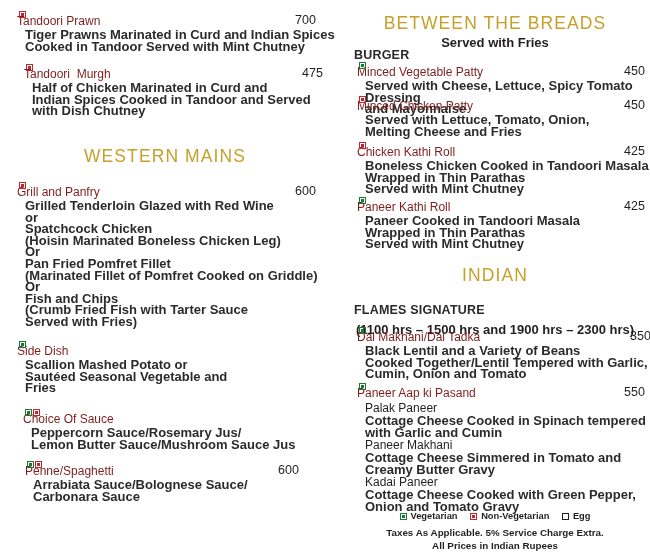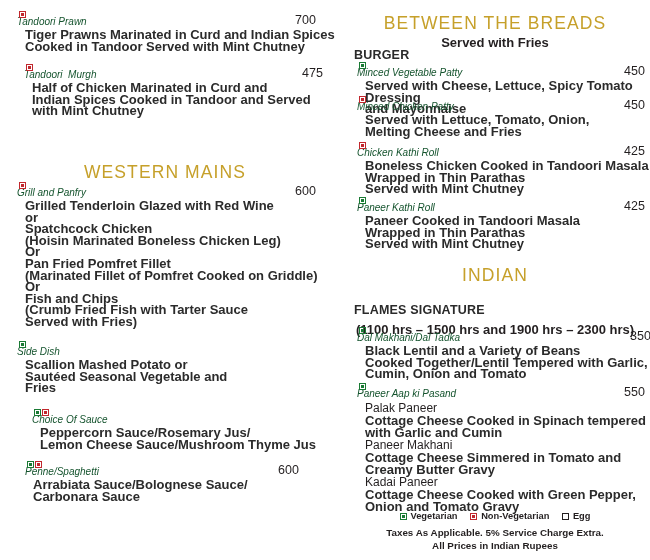--- a/index.html
+++ b/index.html
@@ -34,25 +34,24 @@
     font-size:12.5px;
     color:#2a2a2a;
     margin:0;
     padding-left:14px;
     letter-spacing:.2px;
   }
 
   .item{position:relative;padding-left:17px;}
   .item-head{position:relative;display:block;}
   .item-name{
-    font-size:10px;
-    color:#14532d;
+    font-size:12px;
+    color:#7f1d1d;
     display:inline-block;
     white-space:pre;
-    font-style:italic;
   }
   .price{
     position:absolute;
     font-size:12.5px;
     color:#231f20;
   }
   .desc{
     font-size:13px;
     font-weight:bold;
     line-height:11.6px;
@@ -130,24 +129,24 @@
   </div>
 
   <div class="item" style="position:absolute;left:7px;top:64px;width:330px;">
     <div class="item-head">
       <span class="mark red"></span>
       <span class="item-name">Tandoori  Murgh</span>
       <span class="price" style="left:278px;top:2px;">475</span>
     </div>
     <p class="desc">Half of Chicken Marinated in Curd and</p>
     <p class="desc">Indian Spices Cooked in Tandoor and Served</p>
-    <p class="desc">with Mint Chutney</p>
-  </div>
-
-  <h2 class="section-title" style="position:absolute;left:0;top:162px;width:330px;text-align:center;">WESTERN MAINS</h2>
+    <p class="desc">with Dish Chutney</p>
+  </div>
+
+  <h2 class="section-title" style="position:absolute;left:0;top:146px;width:330px;text-align:center;">WESTERN MAINS</h2>
 
   <div class="item" style="position:absolute;left:0;top:182px;width:330px;">
     <div class="item-head">
       <span class="mark red"></span>
       <span class="item-name">Grill and Panfry</span>
       <span class="price" style="left:278px;top:2px;">600</span>
     </div>
     <p class="desc">Grilled Tenderloin Glazed with Red Wine</p>
     <p class="desc">or</p>
     <p class="desc">Spatchcock Chicken</p>
@@ -164,28 +163,28 @@
   <div class="item" style="position:absolute;left:0;top:341px;width:330px;">
     <div class="item-head">
       <span class="mark"></span>
       <span class="item-name">Side Dish</span>
     </div>
     <p class="desc">Scallion Mashed Potato or</p>
     <p class="desc">Sautéed Seasonal Vegetable and</p>
     <p class="desc">Fries</p>
   </div>
 
-  <div class="item" style="position:absolute;left:0;top:409px;width:330px;padding-left:32px;">
+  <div class="item" style="position:absolute;left:0;top:409px;width:330px;padding-left:23px;">
     <div class="item-head">
       <span class="mark"></span>
       <span class="mark red second"></span>
       <span class="item-name">Choice Of Sauce</span>
     </div>
     <p class="desc">Peppercorn Sauce/Rosemary Jus/</p>
-    <p class="desc">Lemon Cheese Sauce/Mushroom Thyme Jus</p>
+    <p class="desc">Lemon Butter Sauce/Mushroom Sauce Jus</p>
   </div>
 
   <div class="item" style="position:absolute;left:0;top:461px;width:330px;padding-left:25px;">
     <div class="item-head">
       <span class="mark"></span>
       <span class="mark red second"></span>
       <span class="item-name">Penne/Spaghetti</span>
       <span class="price" style="left:253px;top:2px;">600</span>
     </div>
     <p class="desc">Arrabiata Sauce/Bolognese Sauce/</p>

